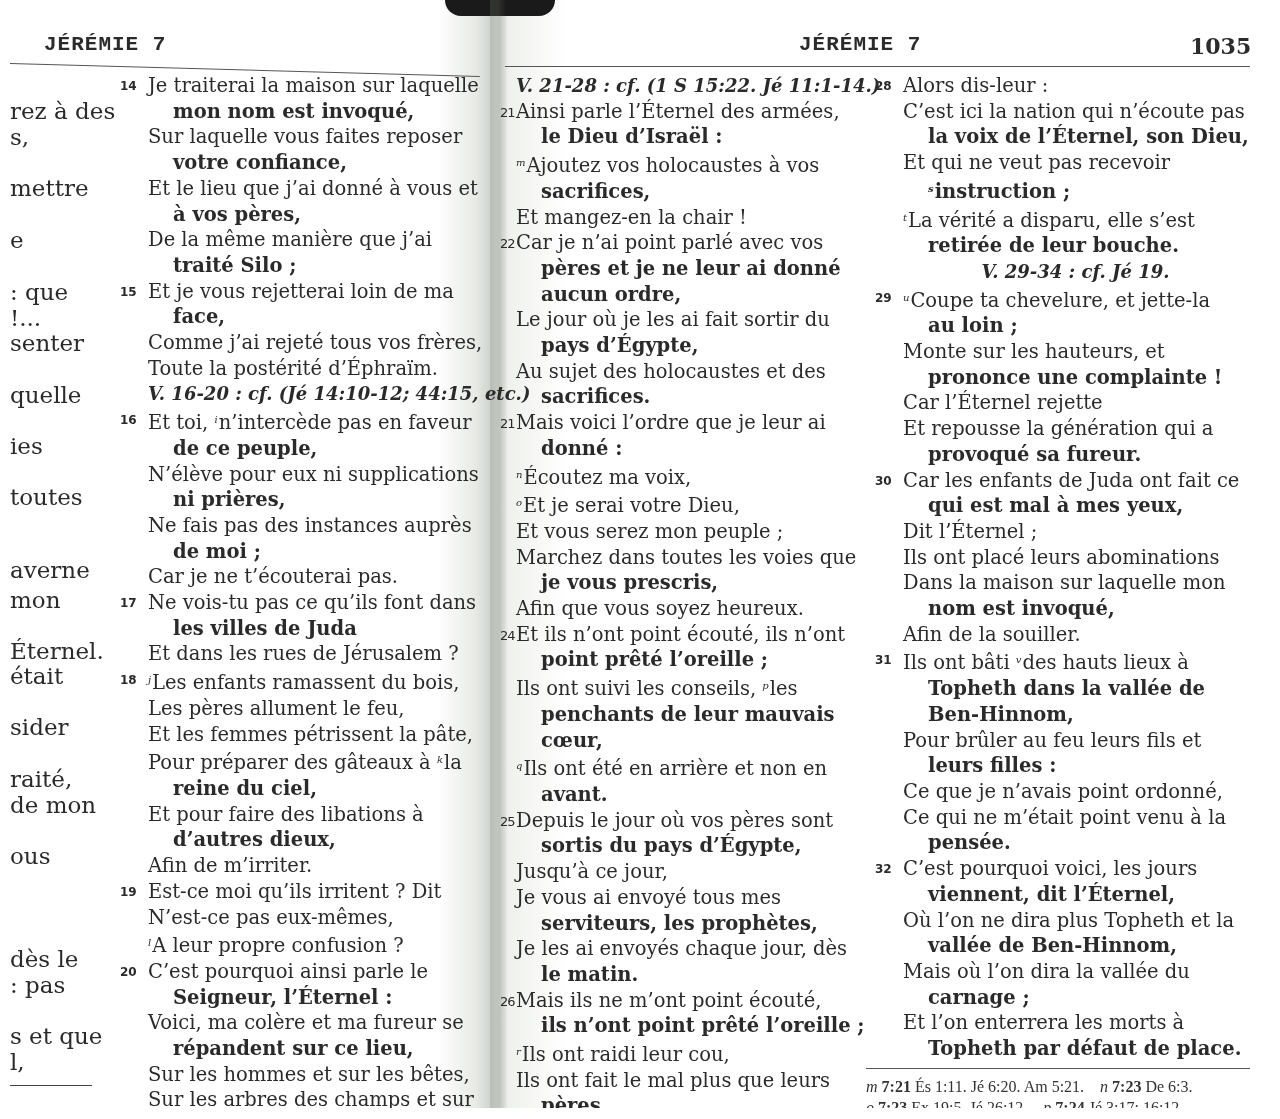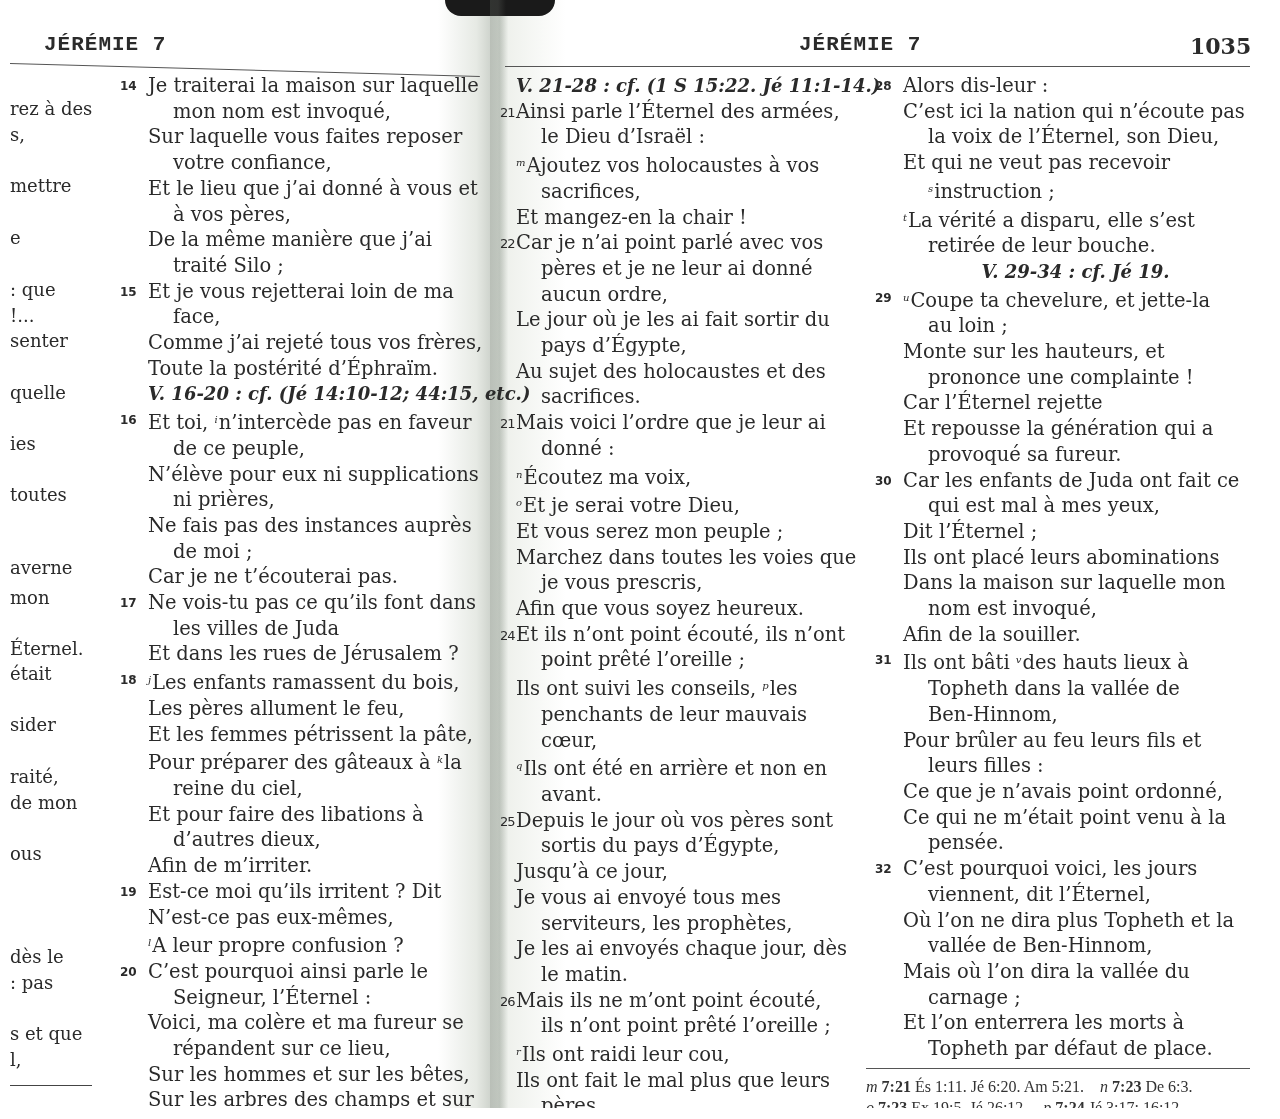--- a/index.html
+++ b/index.html
@@ -7,26 +7,26 @@
   .spine{position:absolute;left:438px;top:0;width:128px;height:1119px;
     background:linear-gradient(90deg,rgba(255,255,255,0) 0%,rgba(210,216,206,.55) 30%,rgba(170,178,168,.75) 48%,rgba(228,232,224,.6) 55%,rgba(255,255,255,0) 100%);}
   .spine-top{position:absolute;left:445px;top:0;width:110px;height:16px;background:#1a1a1a;border-radius:0 0 40px 40px;}
   .gutter-shadow{position:absolute;left:490px;top:0;width:16px;height:1110px;background:linear-gradient(90deg,rgba(120,128,118,.25),rgba(180,188,176,.15),rgba(255,255,255,0));}
   .bottom-white{position:absolute;left:0;top:1108px;width:1280px;height:11px;background:#fff;}
   .running-head{position:absolute;font-family:Liberation Mono, monospace;font-weight:bold;font-size:21px;letter-spacing:1px;color:#2b2b2b;}
   .page-number{position:absolute;font-family:"DejaVu Serif",serif;font-weight:bold;font-size:22px;color:#2b2b2b;}
   .rule{position:absolute;height:1px;background:#555;}
   .col{position:absolute;font-size:19.5px;line-height:25.7px;}
   .line{white-space:nowrap;position:relative;}
-  .ind{padding-left:25px;}
+  .ind{padding-left:25px;font-weight:bold;}
   .vn{position:absolute;left:-28px;font-family:"DejaVu Sans","Liberation Sans",sans-serif;font-weight:bold;font-size:12px;top:1px;}
   .vn-small{position:absolute;left:-16px;font-family:"DejaVu Sans","Liberation Sans",sans-serif;font-size:13px;top:1px;letter-spacing:-1px;}
   .note{font-style:italic;font-size:10px;vertical-align:6px;margin-right:1px;}
   .xref-head{text-align:center;font-style:italic;font-weight:bold;font-size:18px;line-height:25.7px;white-space:nowrap;}
-  .margin-frag{position:absolute;left:10px;font-size:18px;white-space:nowrap;}
+  .margin-frag{position:absolute;left:10px;font-size:23px;white-space:nowrap;}
   .left-foot-rule{position:absolute;left:10px;top:1085px;width:82px;height:1px;background:#444;}
   .footnotes{position:absolute;left:866px;top:1076px;font-family:Liberation Serif, serif;font-size:16px;line-height:21px;white-space:nowrap;color:#333;}
   .footnotes b{font-weight:bold;}
   .footnotes i{font-style:italic;}
 </style>
 </head>
 <body>
 
 <div class="spine"></div>
 <div class="spine-top"></div>

